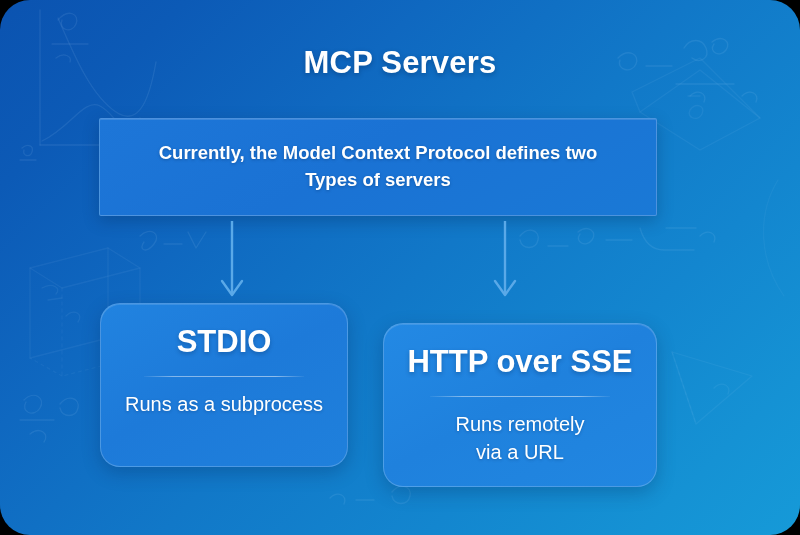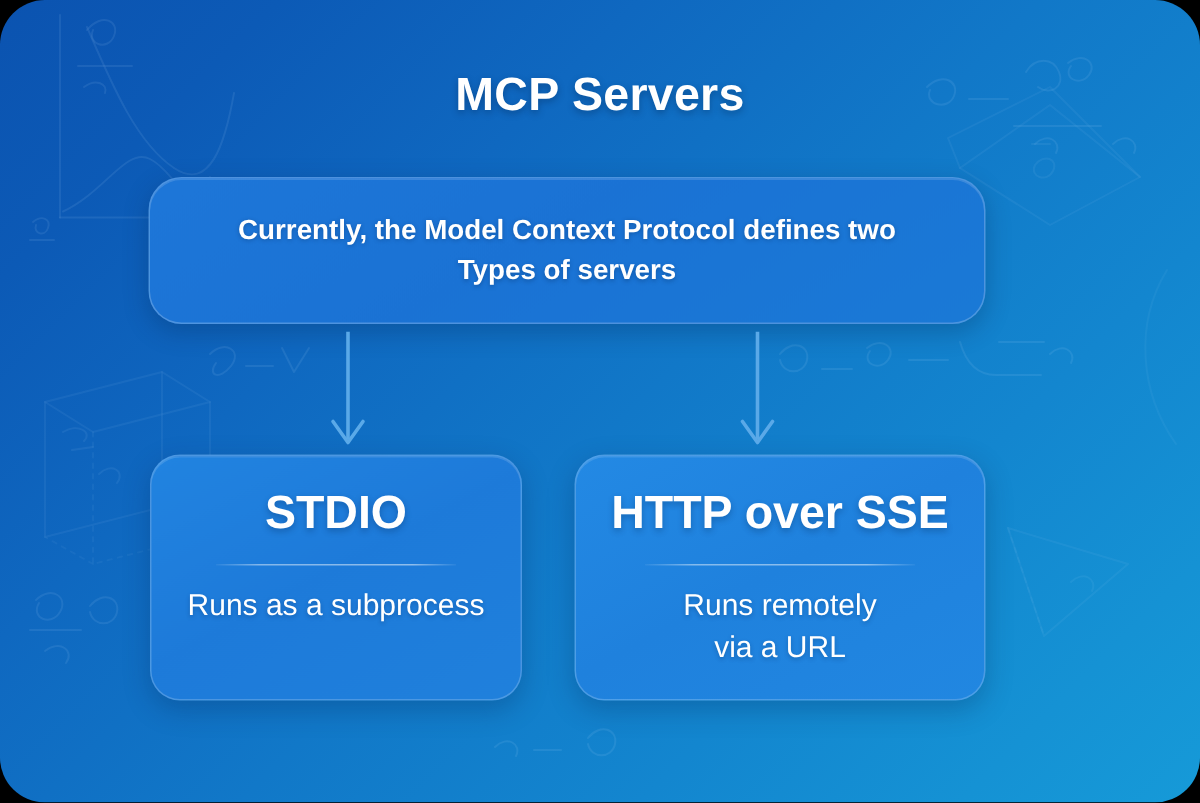--- a/index.html
+++ b/index.html
@@ -60,21 +60,21 @@
     text-shadow: 0 2px 5px rgba(4,40,86,0.40);
   }
 
   
   .intro-box {
     position: absolute;
     left: 99px;
     top: 118px;
     width: 558px;
     height: 98px;
-    border-radius: 22px;
+    border-radius: 2px;
     background: linear-gradient(150deg, #1d76d8 0%, #1a72d4 45%, #1a79d6 100%);
     border: 1px solid rgba(255,255,255,0.22);
     box-shadow: 0 5px 16px rgba(3,36,80,0.28),
                 inset 0 1px 0 rgba(255,255,255,0.14);
     display: flex;
     align-items: center;
     justify-content: center;
     padding: 16px 26px;
   }
   .intro-text {
@@ -107,20 +107,21 @@
   }
   .card-left {
     left: 100px;
     width: 248px;
     background: linear-gradient(152deg, #2183e0 0%, #1d7ad9 48%, #1f80dc 100%);
   }
   .card-right {
     left: 383px;
     width: 274px;
     background: linear-gradient(152deg, #2389e4 0%, #1f81dd 48%, #2187e1 100%);
+    margin-top: 20px;
   }
 
   .card-title {
     font-size: 31px;
     font-weight: bold;
     color: #ffffff;
     line-height: 1.15;
     text-align: center;
     text-shadow: 0 2px 4px rgba(4,40,86,0.32);
     margin-top: 4px;

